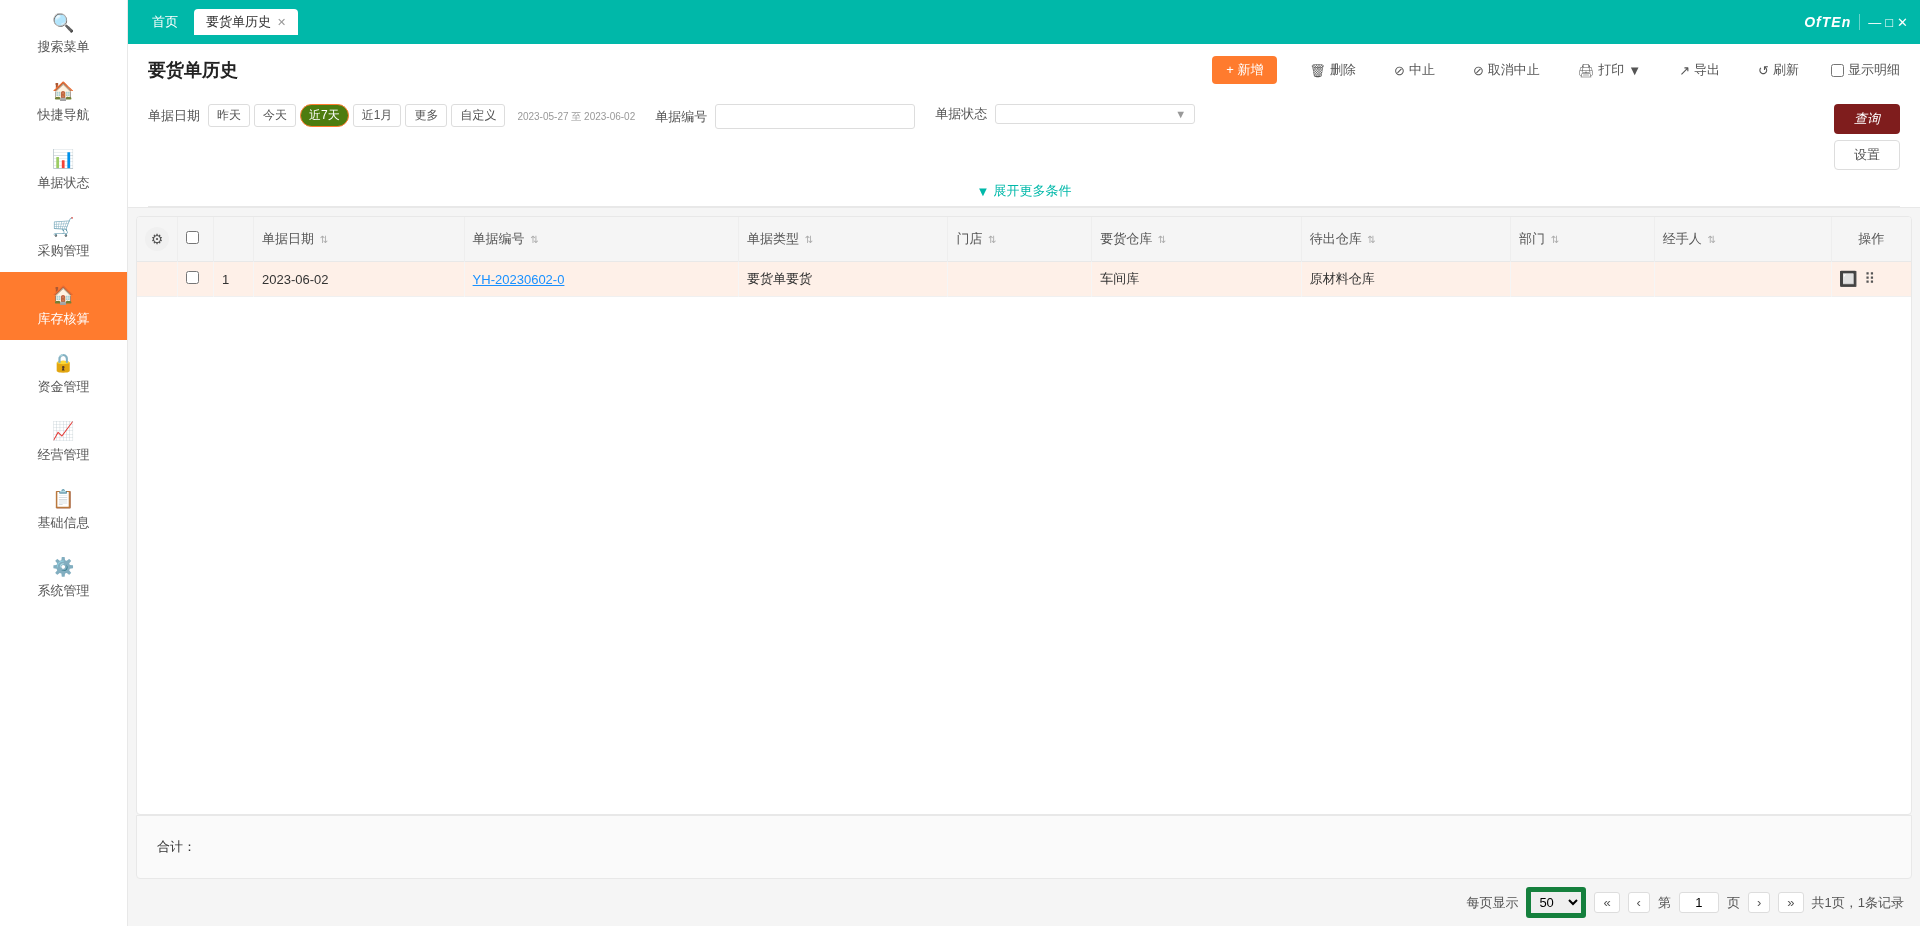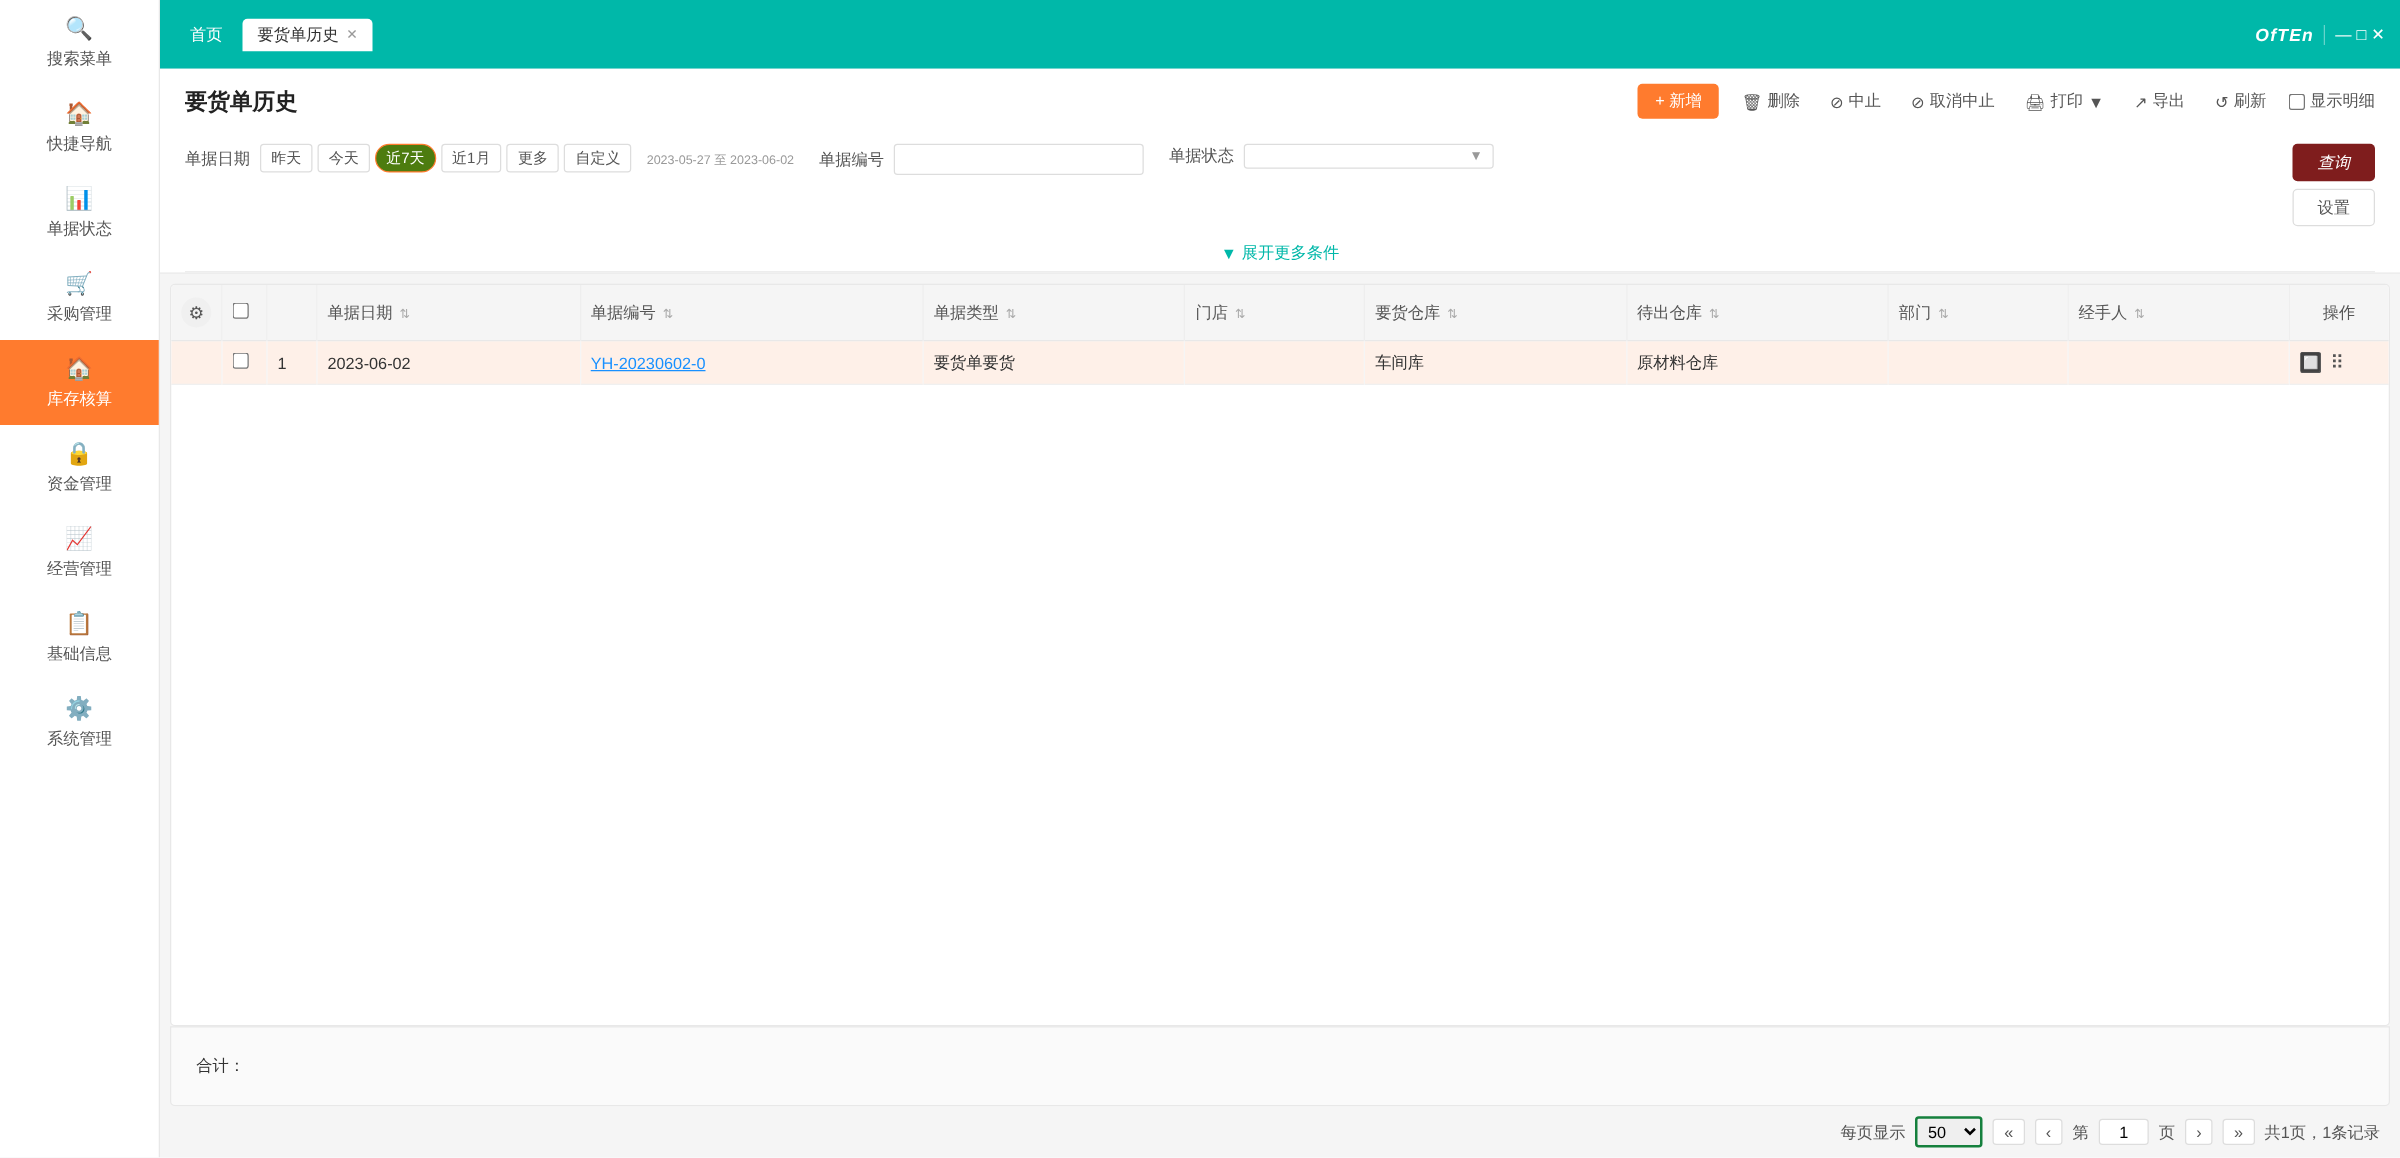--- a/index.html
+++ b/index.html
@@ -30,21 +30,21 @@
     
     .main {
       flex: 1;
       display: flex;
       flex-direction: column;
       overflow: hidden;
     }
 
     
     .topbar {
-      height: 55px;
+      height: 44px;
       background: #00b8a9;
       display: flex;
       align-items: center;
       padding: 0 12px;
       gap: 4px;
     }
     .topbar-tab {
       display: flex;
       align-items: center;
       padding: 4px 12px;
@@ -86,21 +86,21 @@
       margin-bottom: 10px;
     }
     .page-title {
       font-size: 18px;
       font-weight: bold;
       color: #222;
     }
     .page-actions {
       display: flex;
       align-items: center;
-      gap: 12px;
+      gap: 26px;
     }
     .action-btn {
       display: flex;
       align-items: center;
       gap: 4px;
       cursor: pointer;
       color: #555;
       font-size: 13px;
       background: none;
       border: none;
@@ -265,21 +265,21 @@
     .pagination-btn:disabled { color: #ccc; cursor: not-allowed; }
     .pagination-input {
       border: 1px solid #ddd;
       border-radius: 3px;
       width: 40px;
       text-align: center;
       padding: 2px 4px;
       font-size: 13px;
     }
     .pagination-select {
-      border: 2px solid #15803d;
+      border: 5px solid #15803d;
       border-radius: 3px;
       padding: 2px 4px;
       font-size: 13px;
     }
     .settings-gear {
       width: 24px;
       height: 24px;
       border-radius: 50%;
       background: #f0f0f0;
       display: flex;

